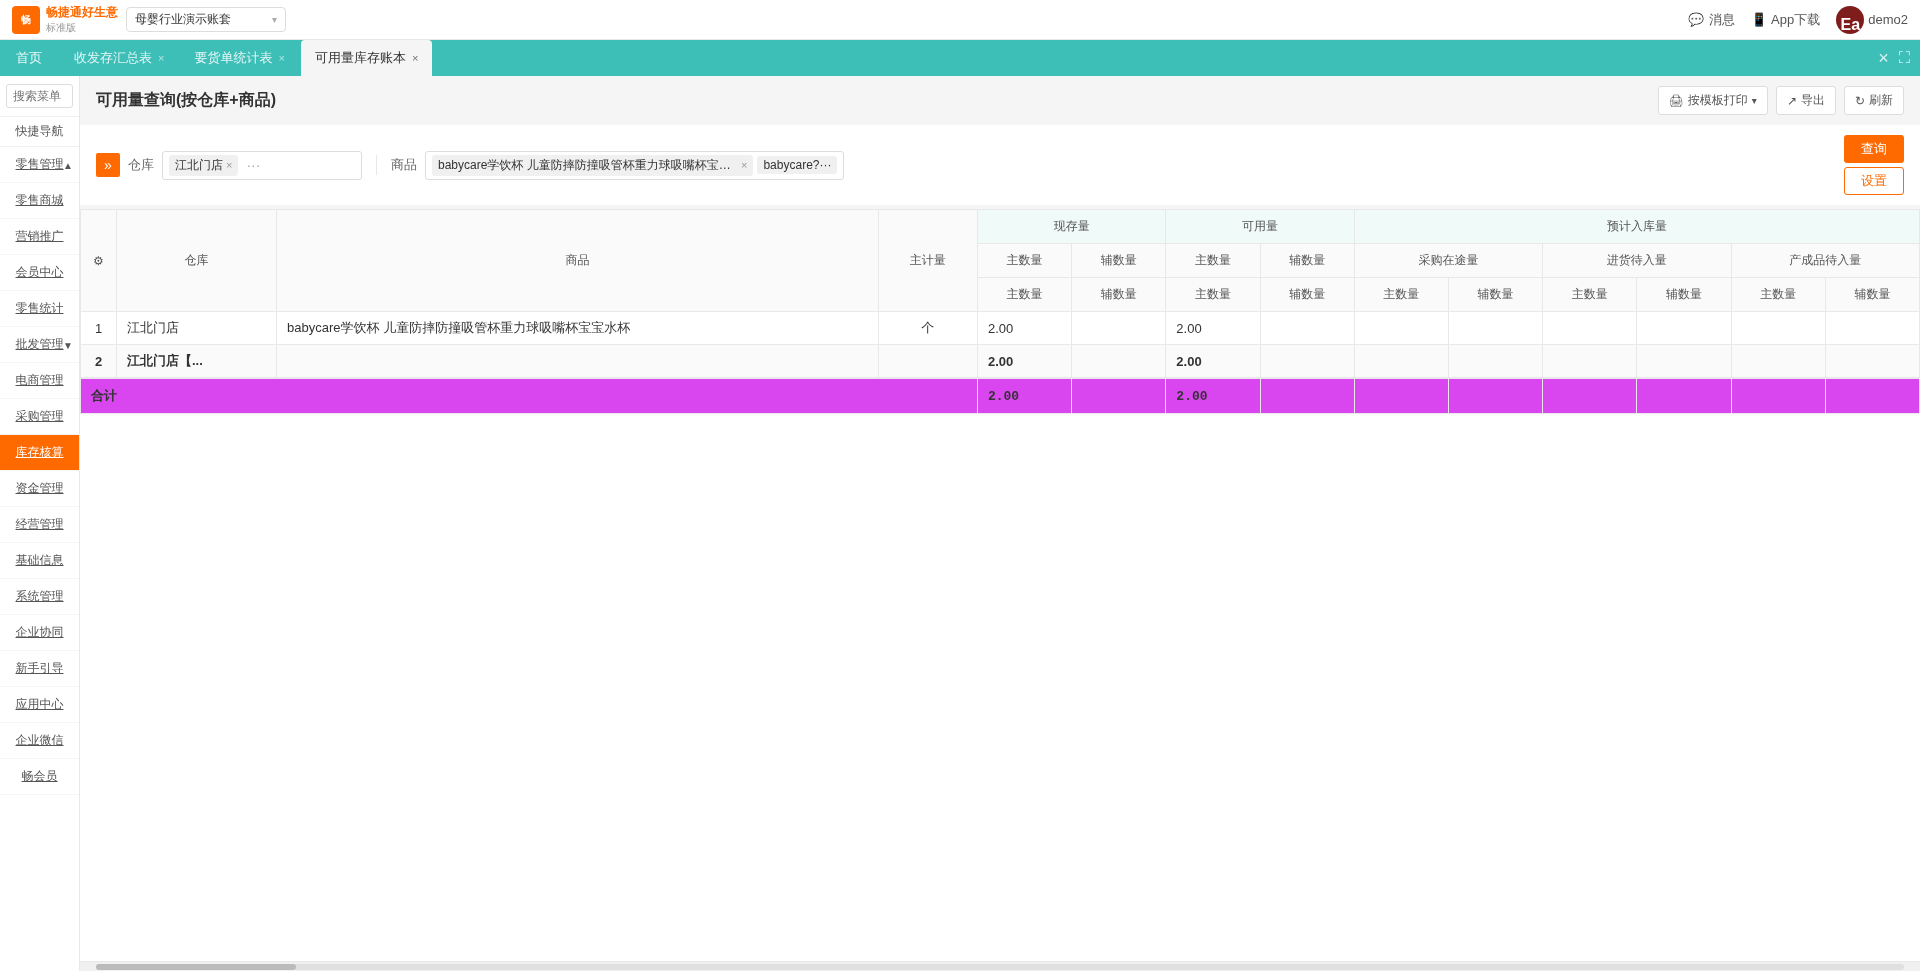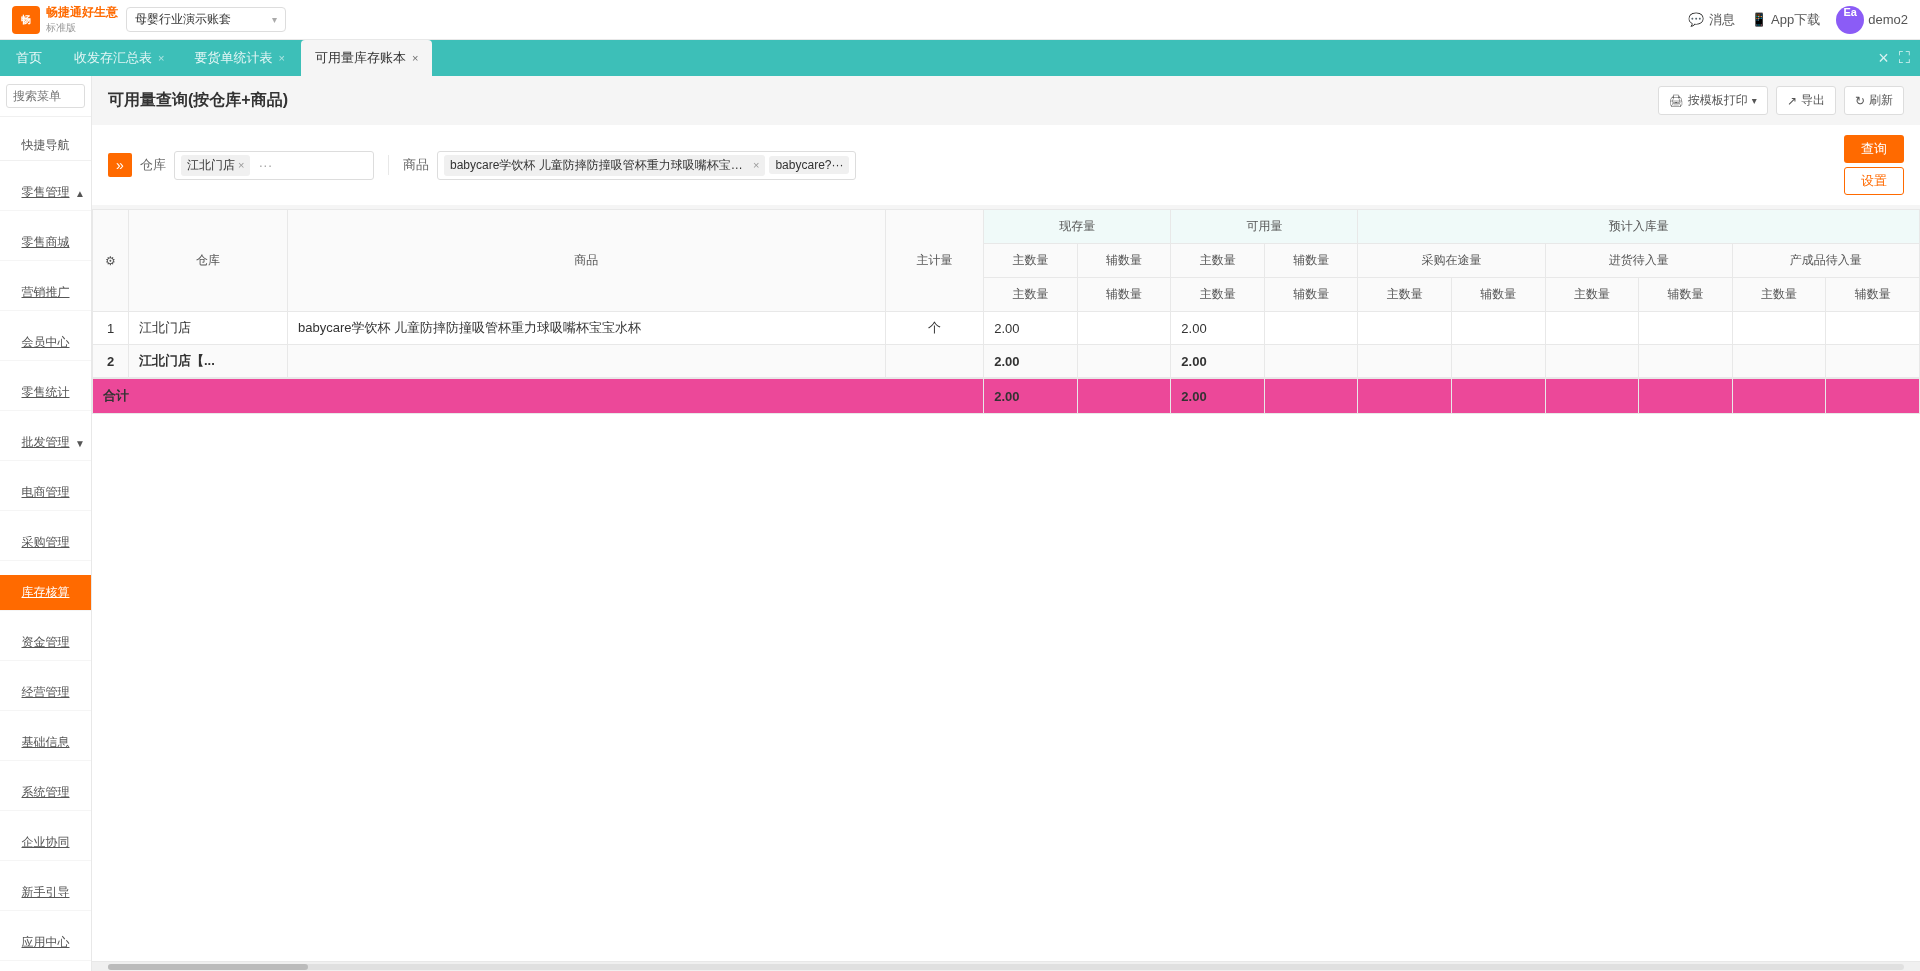--- a/index.html
+++ b/index.html
@@ -7,36 +7,36 @@
 
     
     .top-bar { height: 40px; background: #fff; display: flex; align-items: center; justify-content: space-between; padding: 0 12px; border-bottom: 1px solid #e8e8e8; flex-shrink: 0; }
     .top-bar-left { display: flex; align-items: center; gap: 8px; }
     .brand { display: flex; align-items: center; gap: 6px; }
     .brand-logo { width: 28px; height: 28px; background: #ff6a00; border-radius: 4px; display: flex; align-items: center; justify-content: center; color: white; font-size: 10px; font-weight: bold; }
     .brand-text { font-size: 12px; color: #666; }
     .store-selector { display: flex; align-items: center; gap: 0; border: 1px solid #ddd; border-radius: 4px; padding: 3px 8px; font-size: 12px; color: #333; cursor: pointer; background: #fff; min-width: 160px; }
     .top-bar-right { display: flex; align-items: center; gap: 16px; font-size: 13px; color: #555; }
     .top-bar-right .icon-btn { display: flex; align-items: center; gap: 4px; cursor: pointer; color: #555; }
-    .avatar { width: 28px; height: 28px; border-radius: 50%; background: #8b5cf6; display: flex; align-items: flex-start; justify-content: center; color: white; font-size: 11px; font-weight: bold; }
+    .avatar { width: 28px; height: 28px; border-radius: 50%; background: #7f1d1d; display: flex; align-items: flex-end; justify-content: center; color: white; font-size: 16px; font-weight: bold; }
 
     
     .nav-tabs { height: 36px; background: #3dbfb8; display: flex; align-items: flex-end; padding: 0 0 0 0; flex-shrink: 0; }
     .nav-tab { height: 36px; padding: 0 14px; display: flex; align-items: center; gap: 6px; cursor: pointer; font-size: 13px; color: rgba(255,255,255,0.85); border-radius: 4px 4px 0 0; margin-left: 2px; position: relative; }
     .nav-tab.active { background: #f5f5f5; color: #333; font-weight: 500; }
     .nav-tab .tab-close { font-size: 11px; opacity: 0.7; cursor: pointer; }
     .nav-tab-home { height: 36px; padding: 0 16px; display: flex; align-items: center; cursor: pointer; font-size: 13px; color: rgba(255,255,255,0.9); }
     .nav-right-actions { margin-left: auto; display: flex; align-items: center; height: 36px; padding: 0 10px; gap: 10px; }
     .nav-right-actions span { color: rgba(255,255,255,0.8); cursor: pointer; font-size: 16px; }
 
     
     .main-layout { display: flex; flex: 1; overflow: hidden; }
 
     
-    .sidebar { width: 92px; background: #fff; border-right: 1px solid #e8e8e8; display: flex; flex-direction: column; overflow-y: auto; flex-shrink: 0; gap: 14px; }
+    .sidebar { width: 80px; background: #fff; border-right: 1px solid #e8e8e8; display: flex; flex-direction: column; overflow-y: auto; flex-shrink: 0; }
     .sidebar-search { padding: 8px 6px; border-bottom: 1px solid #f0f0f0; }
     .sidebar-search input { width: 100%; border: 1px solid #ddd; border-radius: 3px; padding: 4px 6px; font-size: 12px; }
     .sidebar-item { padding: 9px 0; text-align: center; cursor: pointer; font-size: 12px; color: #555; border-bottom: 1px solid #f5f5f5; position: relative; text-decoration: underline; }
     .sidebar-item.active { background: #ff6a00; color: #fff; }
     .sidebar-item .arrow { position: absolute; right: 6px; top: 50%; transform: translateY(-50%); font-size: 10px; }
     .sidebar-nav { padding: 6px 0; border-bottom: 1px solid #f0f0f0; text-align: center; font-size: 12px; color: #555; cursor: pointer; }
 
     
     .content-area { flex: 1; overflow: auto; background: #f5f5f5; display: flex; flex-direction: column; }
 
@@ -61,21 +61,21 @@
     .data-table { width: 100%; border-collapse: collapse; font-size: 13px; }
     .data-table thead tr { background: #fafafa; }
     .data-table th { border: 1px solid #e8e8e8; padding: 8px 10px; text-align: center; font-weight: 500; color: #555; white-space: nowrap; font-size: 12px; }
     .data-table td { border: 1px solid #e8e8e8; padding: 7px 10px; text-align: center; color: #333; font-size: 13px; }
     .data-table .num-cell { text-align: left; }
     .data-table .left-cell { text-align: left; }
     .th-group { background: #f0faf9; }
     .settings-icon-cell { color: #aaa; }
 
     
-    .table-footer { background: #ec4899; border-top: 2px solid #e8e8e8; }
+    .table-footer { background: #d946ef; border-top: 2px solid #e8e8e8; font-family: Liberation Mono, monospace; }
     .table-footer td { padding: 8px 10px; font-weight: bold; color: #333; }
 
     
     .table-scroll-bar { height: 10px; background: #f0f0f0; border-top: 1px solid #e8e8e8; display: flex; align-items: center; padding: 0 16px; flex-shrink: 0; }
     .scroll-track { flex: 1; height: 6px; background: #e0e0e0; border-radius: 3px; position: relative; }
     .scroll-thumb { width: 200px; height: 6px; background: #bbb; border-radius: 3px; position: absolute; left: 0; }
   </style>
 </head>
 <body>
 

